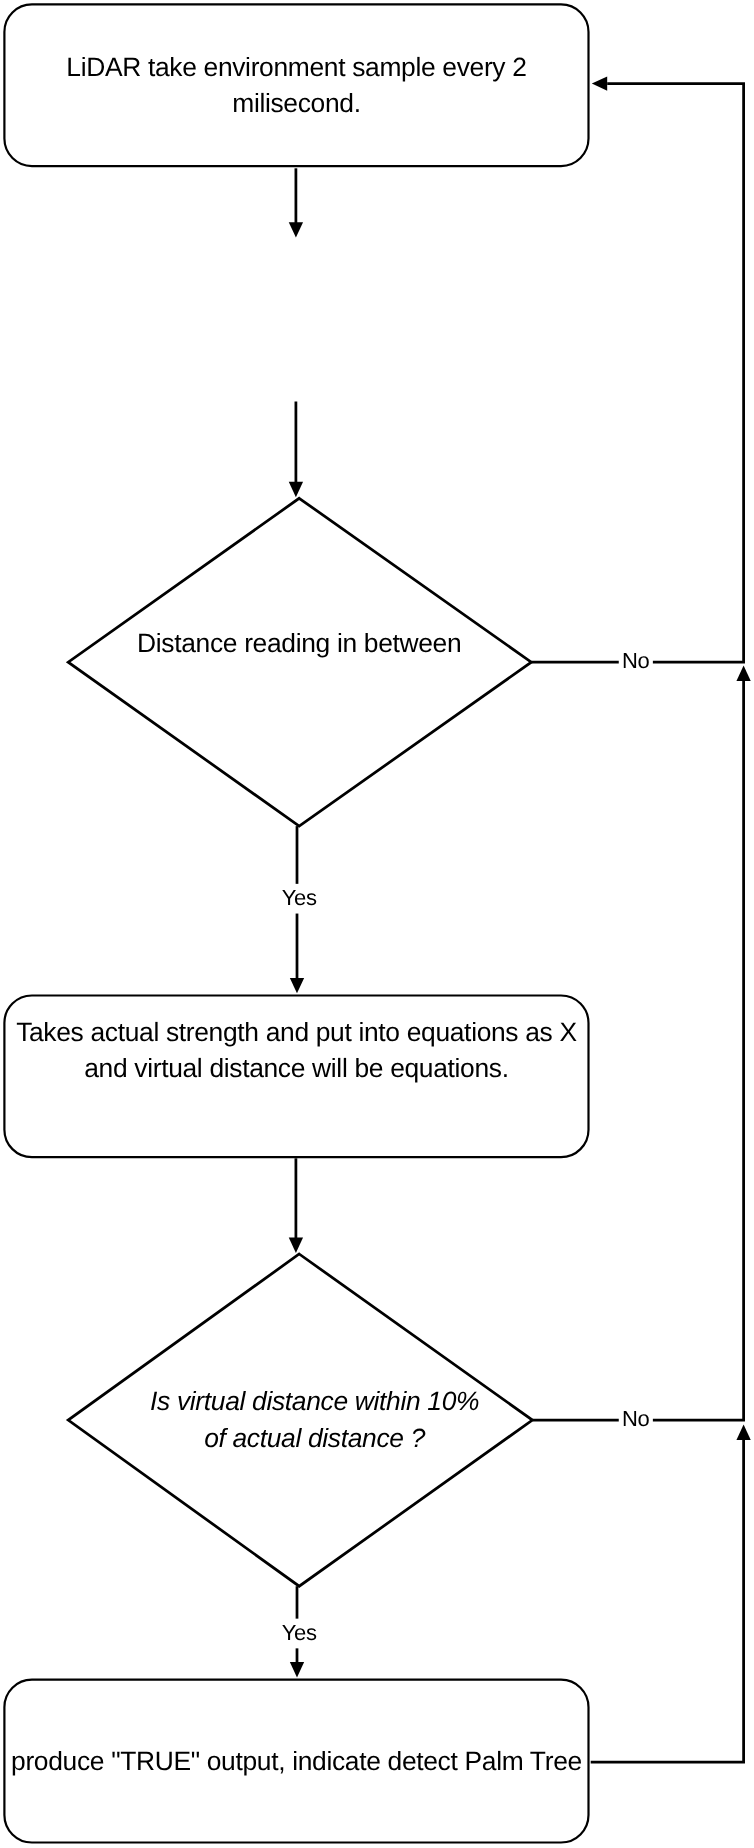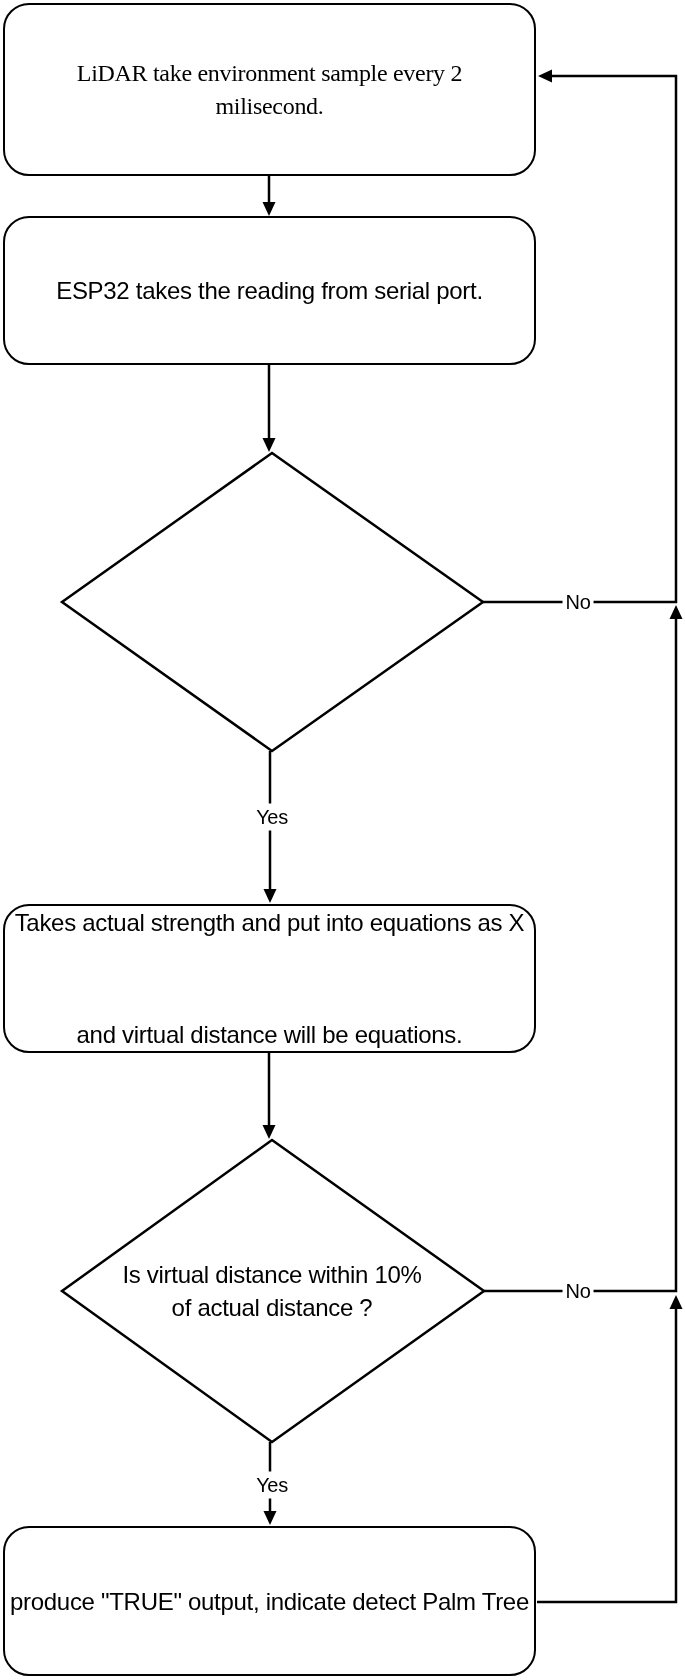--- a/index.html
+++ b/index.html
@@ -17,21 +17,21 @@
     box-sizing:border-box;
     border:2.5px solid #000000;
     border-radius:26px;
     background:#ffffff;
     display:flex;flex-direction:column;
     align-items:center;justify-content:center;
     font-size:24px;line-height:33px;letter-spacing:-0.3px;
     text-align:center;
     z-index:2;
   }
-  .node.top-align{justify-content:space-between;padding-top:0;}
+  .node.top-align{justify-content:flex-start;padding-top:16px;}
   .line{white-space:nowrap;}
   .diamond-text{
     position:absolute;
     text-align:center;
     font-size:24px;line-height:33px;letter-spacing:-0.3px;
     z-index:3;
   }
   .edge-label{
     position:absolute;
     transform:translate(-50%,-50%);
@@ -87,38 +87,36 @@
     <g>
       <polyline points="537,1602 676,1602 676,1309" fill="none" stroke="#000" stroke-width="2.5"></polyline>
       <polygon points="676,1295 669.5,1309 682.5,1309" fill="#000"></polygon>
     </g>
 
     <polygon points="272,453 483,602 272,751 62,602" fill="#ffffff" stroke="#000" stroke-width="2.5"></polygon>
 
     <polygon points="272,1140 484,1291 272,1442 62,1291" fill="#ffffff" stroke="#000" stroke-width="2.5"></polygon>
   </svg>
 
-  <div class="node" style="left:3px;top:3px;width:533px;height:173px;font-family:Liberation Serif, serif;">
+  <div class="node" style="left:3px;top:3px;width:533px;height:149px;">
     <div class="line">LiDAR take environment sample every 2</div>
     <div class="line">milisecond.</div>
   </div>
 
-  <div class="node" style="left:3px;top:216px;width:533px;height:149px;">
-    <div class="line">ESP32 takes the reading from serial port.</div>
-  </div>
 
   <div class="diamond-text" style="left:82px;top:569px;width:380px;">
+    <div class="line">Distance reading in between</div>
   </div>
 
   <div class="node top-align" style="left:3px;top:904px;width:533px;height:149px;">
     <div class="line">Takes actual strength and put into equations as X</div>
     <div class="line">and virtual distance will be equations.</div>
   </div>
 
-  <div class="diamond-text" style="left:82px;top:1258px;width:380px;">
+  <div class="diamond-text" style="left:96px;top:1258px;width:380px;font-style:italic;">
     <div class="line">Is virtual distance within 10%</div>
     <div class="line">of actual distance ?</div>
   </div>
 
   <div class="node" style="left:3px;top:1526px;width:533px;height:150px;">
     <div class="line">produce "TRUE" output, indicate detect Palm Tree</div>
   </div>
 
   <div class="edge-label" style="left:272px;top:817px;">Yes</div>
   <div class="edge-label" style="left:578px;top:602px;">No</div>

